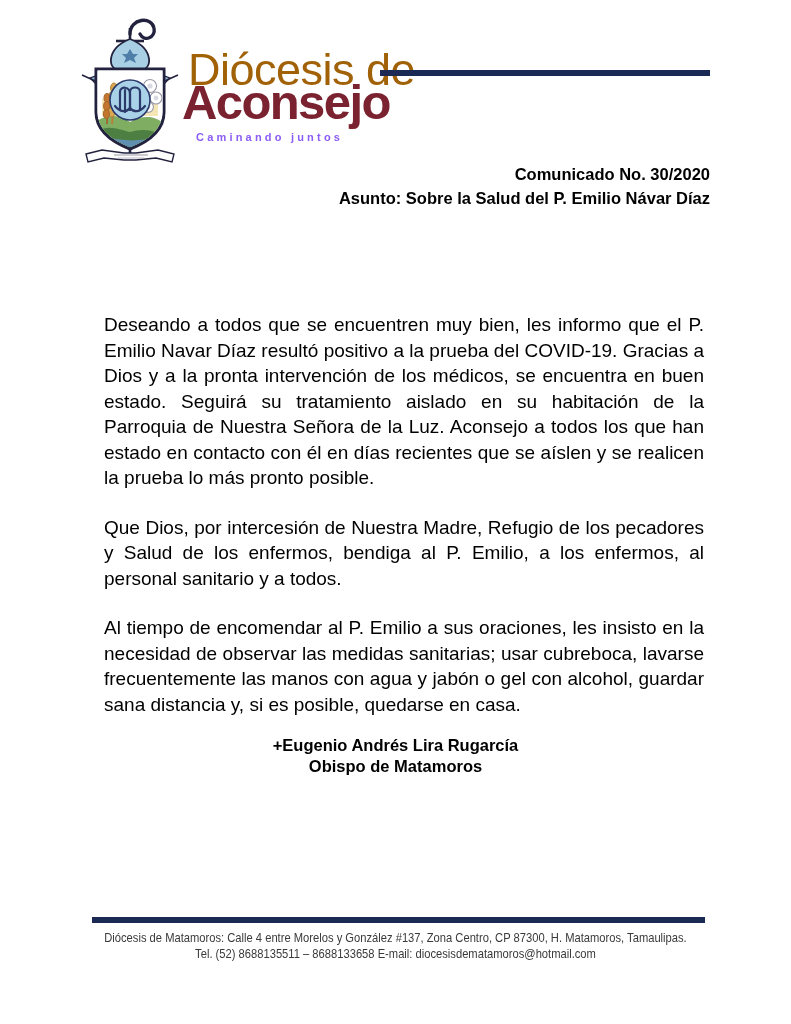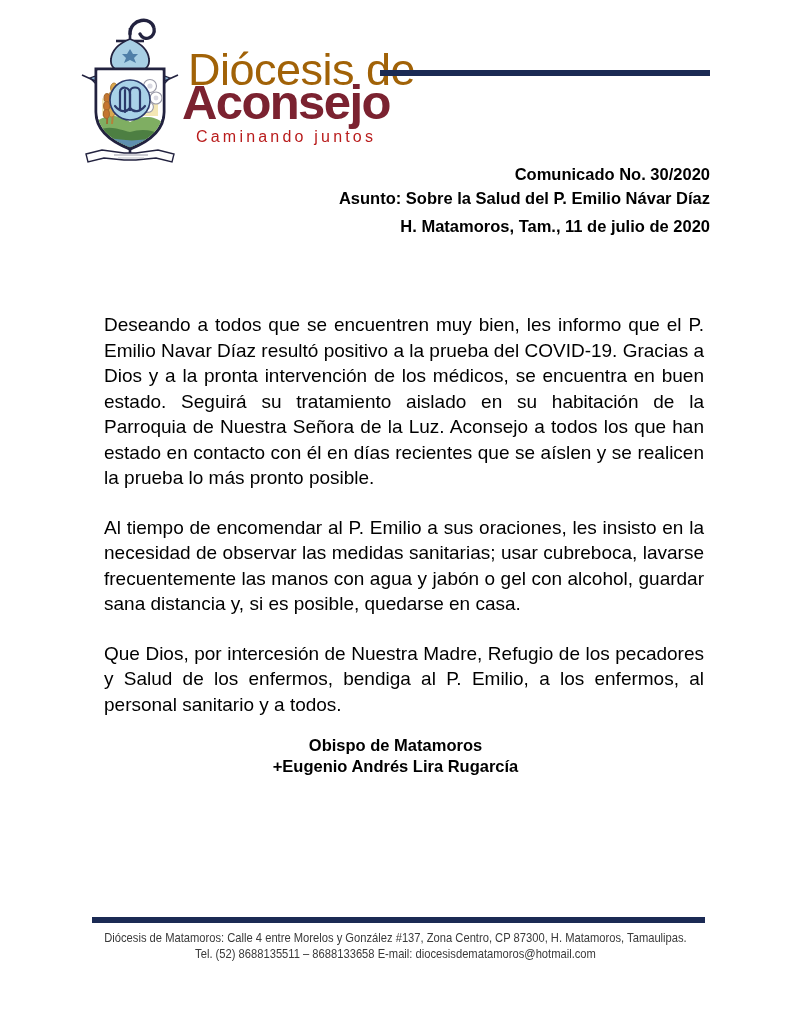--- a/index.html
+++ b/index.html
@@ -70,24 +70,24 @@
     line-height: 49px;
     font-weight: 700;
     color: #7b2230;
     letter-spacing: -1.6px;
     white-space: nowrap;
   }
   .wm-tagline {
     position: absolute;
     left: 8px;
     top: 78px;
-    font-size: 16px;
+    font-size: 11px;
     line-height: 14px;
-    font-weight: 400;
-    color: #b91c1c;
+    font-weight: 700;
+    color: #8b5cf6;
     letter-spacing: 3.2px;
     white-space: nowrap;
   }
 
   
   .header-meta {
     position: absolute;
     right: 81px;
     top: 162px;
     text-align: right;
@@ -254,31 +254,30 @@
       <div class="wm-matamoros">Aconsejo</div>
       <div class="wm-tagline">Caminando juntos</div>
     </div>
   </div>
 
   <div class="header-meta">
     <div>Comunicado No. 30/2020</div>
     <div>Asunto: Sobre la Salud del P. Emilio Návar Díaz</div>
   </div>
 
-  <div class="header-date">H. Matamoros, Tam., 11 de julio de 2020</div>
 
   <div class="body-block">
     <p class="para">Deseando a todos que se encuentren muy bien, les informo que el P. Emilio Navar Díaz resultó positivo a la prueba del COVID-19. Gracias a Dios y a la pronta intervención de los médicos, se encuentra en buen estado. Seguirá su tratamiento aislado en su habitación de la Parroquia de Nuestra Señora de la Luz. Aconsejo a todos los que han estado en contacto con él en días recientes que se aíslen y se realicen la prueba lo más pronto posible.</p>
+    <p class="para">Que Dios, por intercesión de Nuestra Madre, Refugio de los pecadores y Salud de los enfermos, bendiga al P. Emilio, a los enfermos, al personal sanitario y a todos.</p>
     <p class="para">Al tiempo de encomendar al P. Emilio a sus oraciones, les insisto en la necesidad de observar las medidas sanitarias; usar cubreboca, lavarse frecuentemente las manos con agua y jabón o gel con alcohol, guardar sana distancia y, si es posible, quedarse en casa.</p>
-    <p class="para">Que Dios, por intercesión de Nuestra Madre, Refugio de los pecadores y Salud de los enfermos, bendiga al P. Emilio, a los enfermos, al personal sanitario y a todos.</p>
   </div>
 
   <div class="signature">
+    <div>+Eugenio Andrés Lira Rugarcía</div>
     <div>Obispo de Matamoros</div>
-    <div>+Eugenio Andrés Lira Rugarcía</div>
   </div>
 
   <div class="footer-rule"></div>
   <div class="footer-text">
     <div>Diócesis de Matamoros: Calle 4 entre Morelos y González #137, Zona Centro, CP 87300, H. Matamoros, Tamaulipas.</div>
     <div>Tel. (52) 8688135511 – 8688133658  E-mail: diocesisdematamoros@hotmail.com</div>
   </div>
 
 </div>
 

